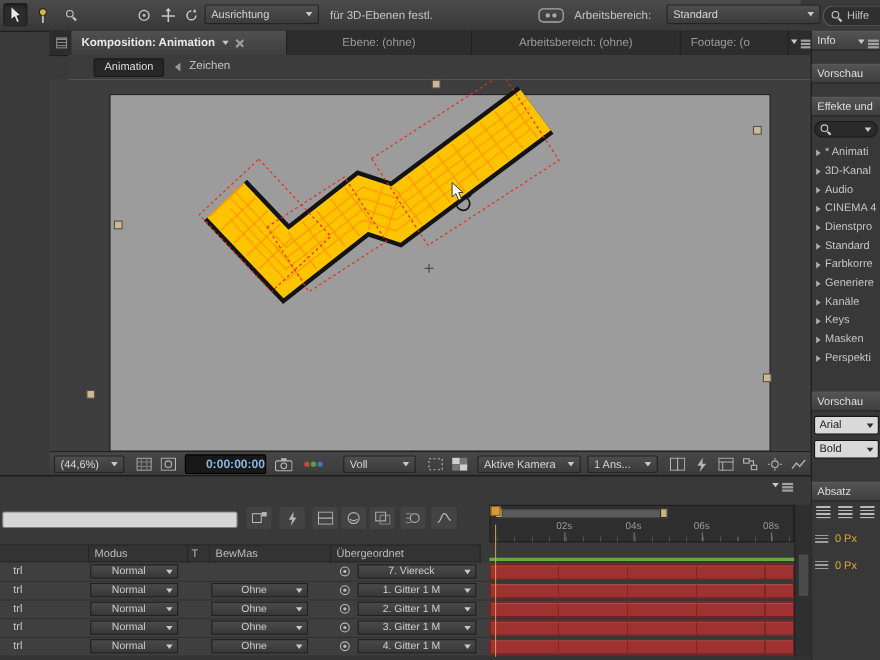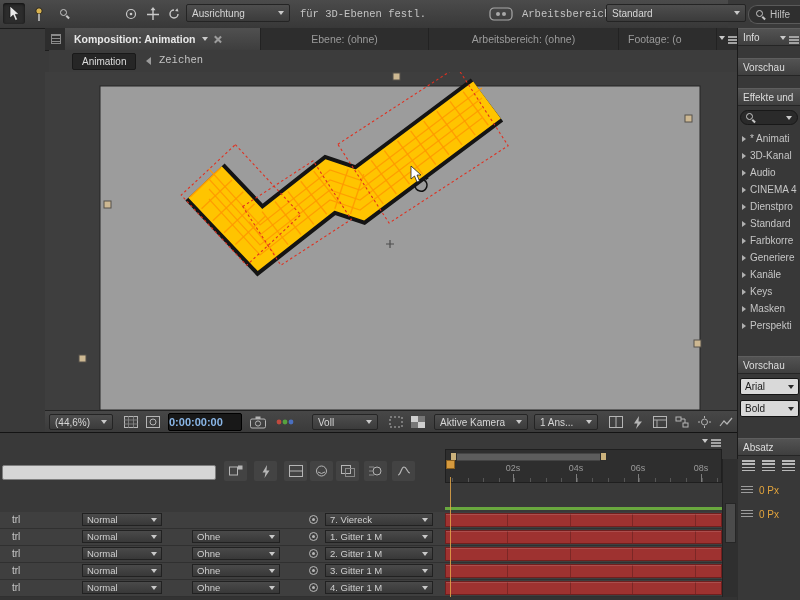--- a/index.html
+++ b/index.html
@@ -17,21 +17,21 @@
       border:1px solid #242424;border-radius:2px;font-size:10px;color:#d6d6d6;
       white-space:nowrap;overflow:hidden;}
   .dd .lbl{flex:1;overflow:hidden;text-overflow:ellipsis;}
   .tri{width:0;height:0;border-left:3px solid transparent;border-right:3px solid transparent;
        border-top:4px solid #c9c9c9;flex:none;}
   .tri.dark{border-top-color:#2a2a2a;}
   .trir{width:0;height:0;border-top:3px solid transparent;border-bottom:3px solid transparent;
         border-left:4px solid #b0b0b0;flex:none;}
   .tril{width:0;height:0;border-top:4px solid transparent;border-bottom:4px solid transparent;
         border-right:5px solid #9a9a9a;}
-  .label{position:absolute;font-size:10.5px;color:#c3c3c3;white-space:nowrap;font-family:Liberation Mono, monospace;}
+  .label{position:absolute;font-size:10.5px;color:#c3c3c3;white-space:nowrap;}
   .searchbox{position:absolute;height:17px;display:flex;align-items:center;gap:4px;padding:0 7px;
              background:#2f2f2f;border:1px solid #5a5a5a;border-right:none;
              border-radius:9px 0 0 9px;font-size:10px;color:#c0c0c0;}
   .mag{position:relative;width:10px;height:10px;flex:none;}
   .mag::before{content:"";position:absolute;left:0;top:0;width:5px;height:5px;
                border:1.5px solid #c6c6c6;border-radius:50%;}
   .mag::after{content:"";position:absolute;left:6.5px;top:6.5px;width:4px;height:1.5px;
               background:#c6c6c6;transform:rotate(45deg);transform-origin:0 0;}
   .burger{width:10px;height:2px;background:#a3a3a3;box-shadow:0 3px 0 #a3a3a3,0 6px 0 #a3a3a3;}
   .pmenu{position:absolute;display:flex;align-items:flex-start;gap:3px;}
@@ -47,32 +47,32 @@
   .tabs{position:absolute;left:0;top:0;width:692px;height:22px;background:#2d2d2d;
         border-bottom:1px solid #1d1d1d;}
   .tab{position:absolute;top:0;height:22px;display:flex;align-items:center;gap:6px;
        padding:0 9px;box-sizing:border-box;font-size:10.5px;color:#9b9b9b;border-right:1px solid #222;}
   .tab.active{background:linear-gradient(#505050,#3e3e3e);color:#e8e8e8;font-weight:bold;}
   .xicon{position:relative;width:9px;height:9px;flex:none;}
   .xicon::before,.xicon::after{content:"";position:absolute;left:3.6px;top:0;width:1.6px;height:9px;background:#9d9d9d;}
   .xicon::before{transform:rotate(45deg);} .xicon::after{transform:rotate(-45deg);}
   .grip{width:10px;height:10px;border:1px solid #8a8a8a;background:
         repeating-linear-gradient(180deg,#8a8a8a 0 1px,transparent 1px 3px);box-sizing:border-box;}
-  .crumbbar{position:absolute;left:4px;top:22px;width:692px;height:22px;background:#3c3c3c;
+  .crumbbar{position:absolute;left:17px;top:22px;width:692px;height:22px;background:#3c3c3c;
             border-bottom:1px solid #f9a8d4;}
   .chip{position:absolute;left:23px;top:3px;height:15px;padding:0 9px;background:#262626;
         border:1px solid #191919;border-radius:2px;color:#ddd;font-size:10px;
         display:flex;align-items:center;}
   .canvaszone{position:absolute;left:0;top:44px;width:692px;height:338px;background:#3e3e3e;}
   .statusbar{position:absolute;left:0;top:382px;width:692px;height:22px;
              background:linear-gradient(#474747,#3a3a3a);border-top:1px solid #232323;}
   .icon16{position:absolute;top:3px;width:20px;height:16px;display:flex;align-items:center;justify-content:center;}
   .tc{position:absolute;left:123px;top:2px;width:72px;height:16px;background:#181818;
       border:1px solid #000;border-radius:2px;color:#8ab7e8;font-weight:bold;font-size:11px;
-      display:flex;align-items:center;justify-content:flex-start;}
+      display:flex;align-items:center;justify-content:flex-end;}
   .sdd{top:3px;height:16px;}
   
   .rsb{position:absolute;left:737px;top:28px;width:63px;height:572px;background:#383838;
        border-left:1px solid #1b1b1b;}
   .phead{position:absolute;left:0;width:63px;height:18px;box-sizing:border-box;
          background:linear-gradient(#535353,#3f3f3f);border-top:1px solid #5e5e5e;
          border-bottom:1px solid #252525;display:flex;align-items:center;padding:0 5px;
          font-size:10px;color:#dedede;white-space:nowrap;overflow:hidden;}
   .esearch{position:absolute;left:2px;width:58px;height:15px;background:#2a2a2a;
            border:1px solid #181818;border-radius:8px;display:flex;align-items:center;
@@ -87,39 +87,39 @@
   .indico{width:12px;height:9px;background:repeating-linear-gradient(180deg,#9c9c9c 0 1.2px,transparent 1.2px 3px);flex:none;}
   .indrow{position:absolute;left:3px;width:60px;height:16px;display:flex;align-items:center;gap:6px;}
   .indval{color:#e3a43c;font-size:10px;}
   
   .tl{position:absolute;left:0;top:432px;width:737px;height:168px;background:#393939;
       border-top:1px solid #141414;}
   .qsearch{position:absolute;left:2px;top:32px;width:212px;height:13px;background:#d6d6d6;
            border:1px solid #7f7f7f;border-radius:2px;}
   .tlico{position:absolute;top:28px;width:23px;height:20px;border-radius:2px;
          display:flex;align-items:center;justify-content:center;background:rgba(255,255,255,.05);}
-  .ruler{position:absolute;left:445px;top:16px;width:277px;height:34px;background:#2e2e2e;
+  .ruler{position:absolute;left:445px;top:26px;width:277px;height:34px;background:#2e2e2e;
          border:1px solid #1f1f1f;box-sizing:border-box;}
   .wabar{position:absolute;left:7px;top:3px;width:148px;height:6px;background:#5c5c5c;border:1px solid #444;}
   .wah{position:absolute;top:2px;width:7px;height:9px;background:#cbb27c;border:1px solid #2c2c2c;box-sizing:border-box;}
   .rlab{position:absolute;top:13px;width:24px;margin-left:-12px;text-align:center;font-size:9px;color:#9a9a9a;}
   .rtick{position:absolute;bottom:0;width:1px;height:8px;background:#7d7d7d;}
   .ticks{position:absolute;left:6px;right:2px;bottom:0;height:4px;
          background:repeating-linear-gradient(90deg,#565656 0 1px,transparent 1px 15.6px);}
   .thead{position:absolute;left:0;top:62px;width:437px;height:16px;background:#333;
          border-top:1px solid #272727;border-bottom:1px solid #272727;box-sizing:border-box;}
   .hlab{position:absolute;top:2px;font-size:10px;color:#bdbdbd;}
   .hdiv{position:absolute;top:0;width:1px;height:16px;background:#262626;}
   .trow{position:absolute;left:0;width:737px;height:17px;background:#3f3f3f;
         border-bottom:1px solid #303030;box-sizing:border-box;}
   .rname{position:absolute;left:12px;top:2px;font-size:10px;color:#c9c9c9;}
   .rdd{position:absolute;top:1px;height:13px;box-sizing:border-box;display:flex;align-items:center;
        gap:4px;padding:0 4px;background:linear-gradient(#4a4a4a,#383838);border:1px solid #212121;
        font-size:9.5px;color:#cfcfcf;white-space:nowrap;overflow:hidden;}
-  .rdd .lbl{flex:1;overflow:hidden;}
+  .rdd .lbl{flex:1;overflow:hidden;text-align:center;}
   .pick{position:absolute;left:309px;top:3px;width:9px;height:9px;border:1.5px solid #b8b8b8;
         border-radius:50%;box-sizing:border-box;}
   .pick::after{content:"";position:absolute;left:1.5px;top:1.5px;width:3px;height:3px;
                background:#b8b8b8;border-radius:50%;}
   .rbar{position:absolute;left:445px;top:1px;width:277px;height:14px;background:#9e3230;
         border:1px solid #701f1e;box-sizing:border-box;box-shadow:inset 0 1px 0 rgba(255,255,255,.14);
         background-image:repeating-linear-gradient(90deg,transparent 0 61.5px,rgba(0,0,0,.22) 61.5px 62.5px);}
   .wline{position:absolute;left:445px;top:74px;width:277px;height:3px;background:#69a83e;z-index:4;}
   .ctiline{position:absolute;left:450px;top:44px;width:1px;height:120px;background:rgba(226,166,72,.85);z-index:6;}
   .ctih{position:absolute;left:446px;top:27px;width:9px;height:9px;background:#d69a3e;
@@ -519,20 +519,31 @@
       <span class="rlab" style="left:255px">08s</span>
       <div class="rtick" style="left:67px"></div>
       <div class="rtick" style="left:130px"></div>
       <div class="rtick" style="left:192px"></div>
       <div class="rtick" style="left:255px"></div>
       <div class="ticks"></div>
     </div>
     <div class="ctih"></div>
     <div class="ctiline"></div>
 
+    <div class="thead">
+      <span class="hlab" style="left:86px">Modus</span>
+      <span class="hlab" style="left:174px">T</span>
+      <span class="hlab" style="left:196px">BewMas</span>
+      <span class="hlab" style="left:306px">Übergeordnet</span>
+      <div class="hdiv" style="left:80px"></div>
+        <div class="hdiv" style="left:170px"></div>
+      <div class="hdiv" style="left:190px"></div>
+        <div class="hdiv" style="left:300px"></div>
+      <div class="hdiv" style="left:436px"></div>
+    </div>
     <div class="wline"></div>
 
     <div class="trow" style="top:79px">
       <span class="rname">trl</span>
       <div class="rdd" style="left:82px;width:80px">
           <span class="lbl">Normal</span>
           <span class="tri"></span>
         </div>
       <span class="pick"></span>
       <div class="rdd" style="left:325px;width:108px">

